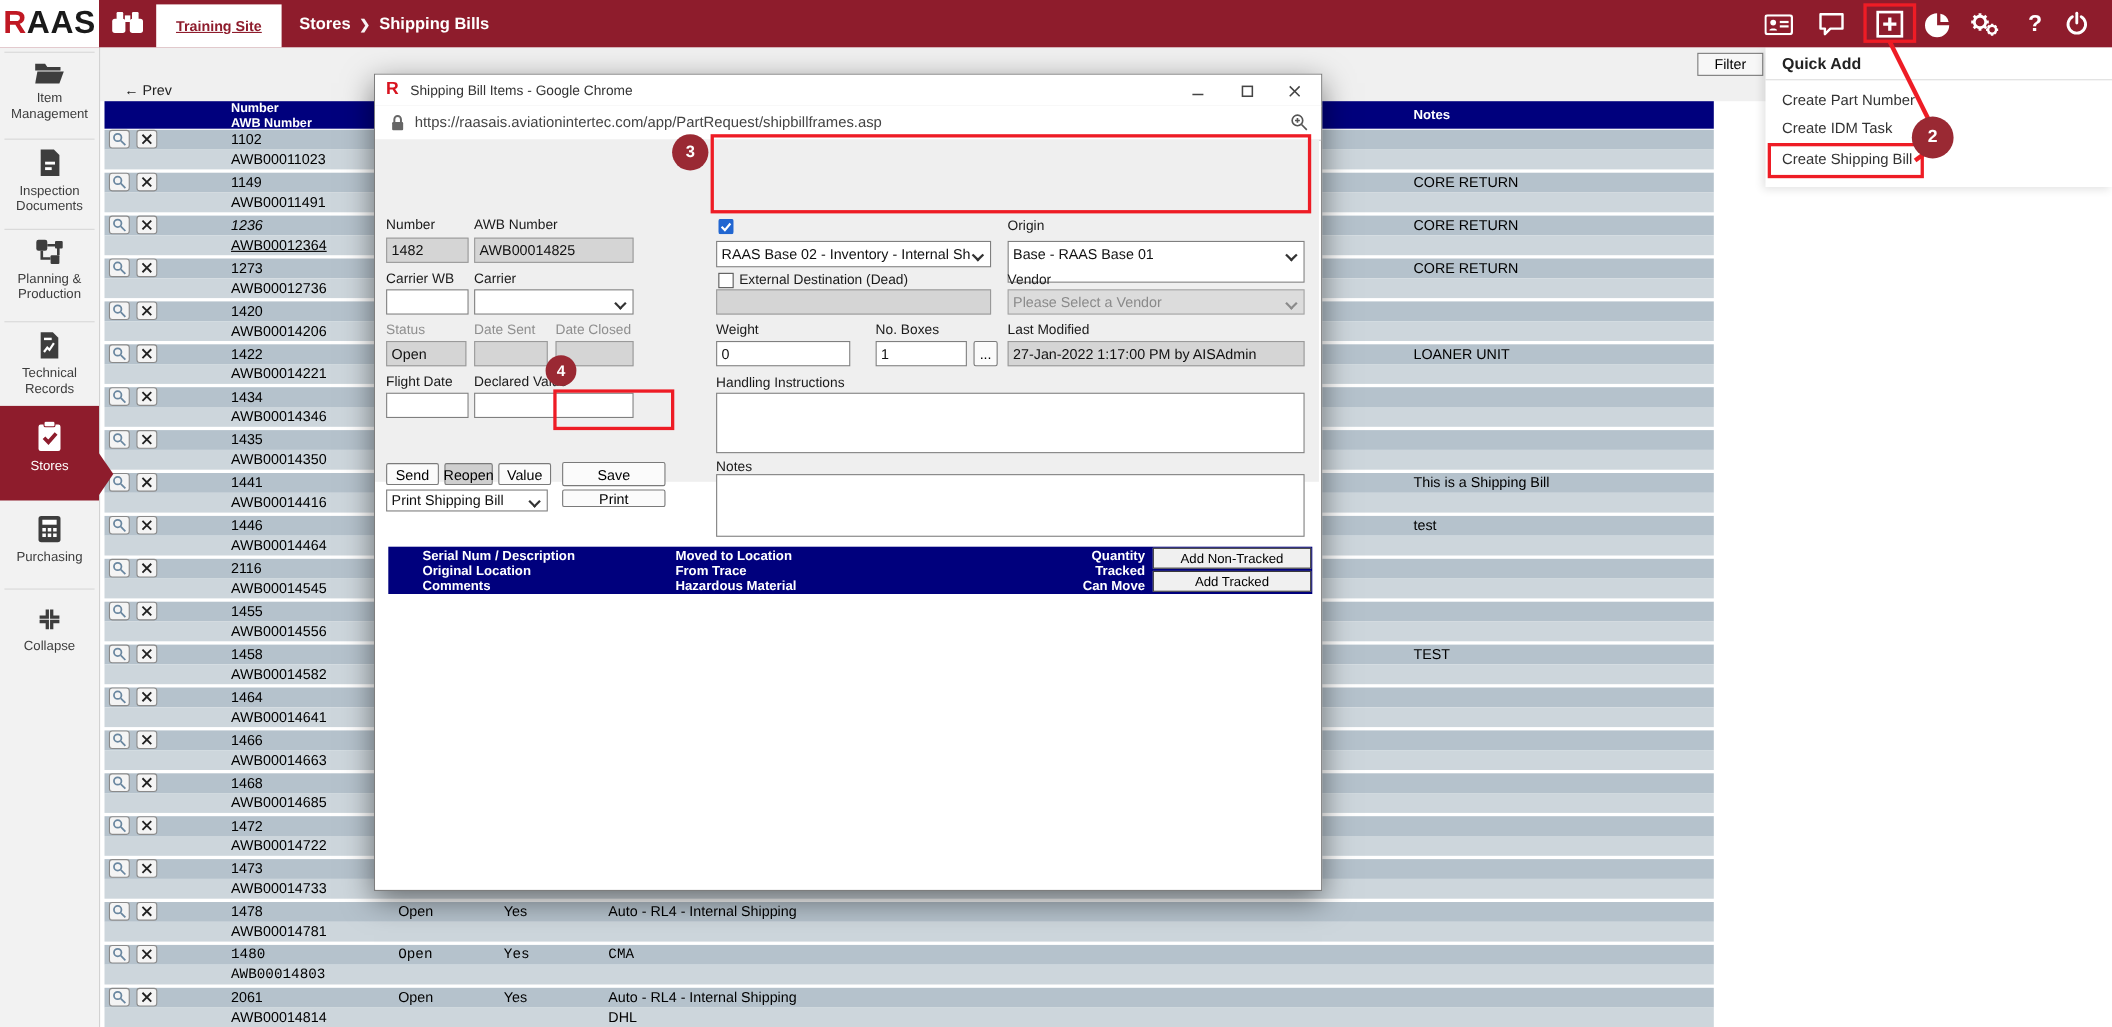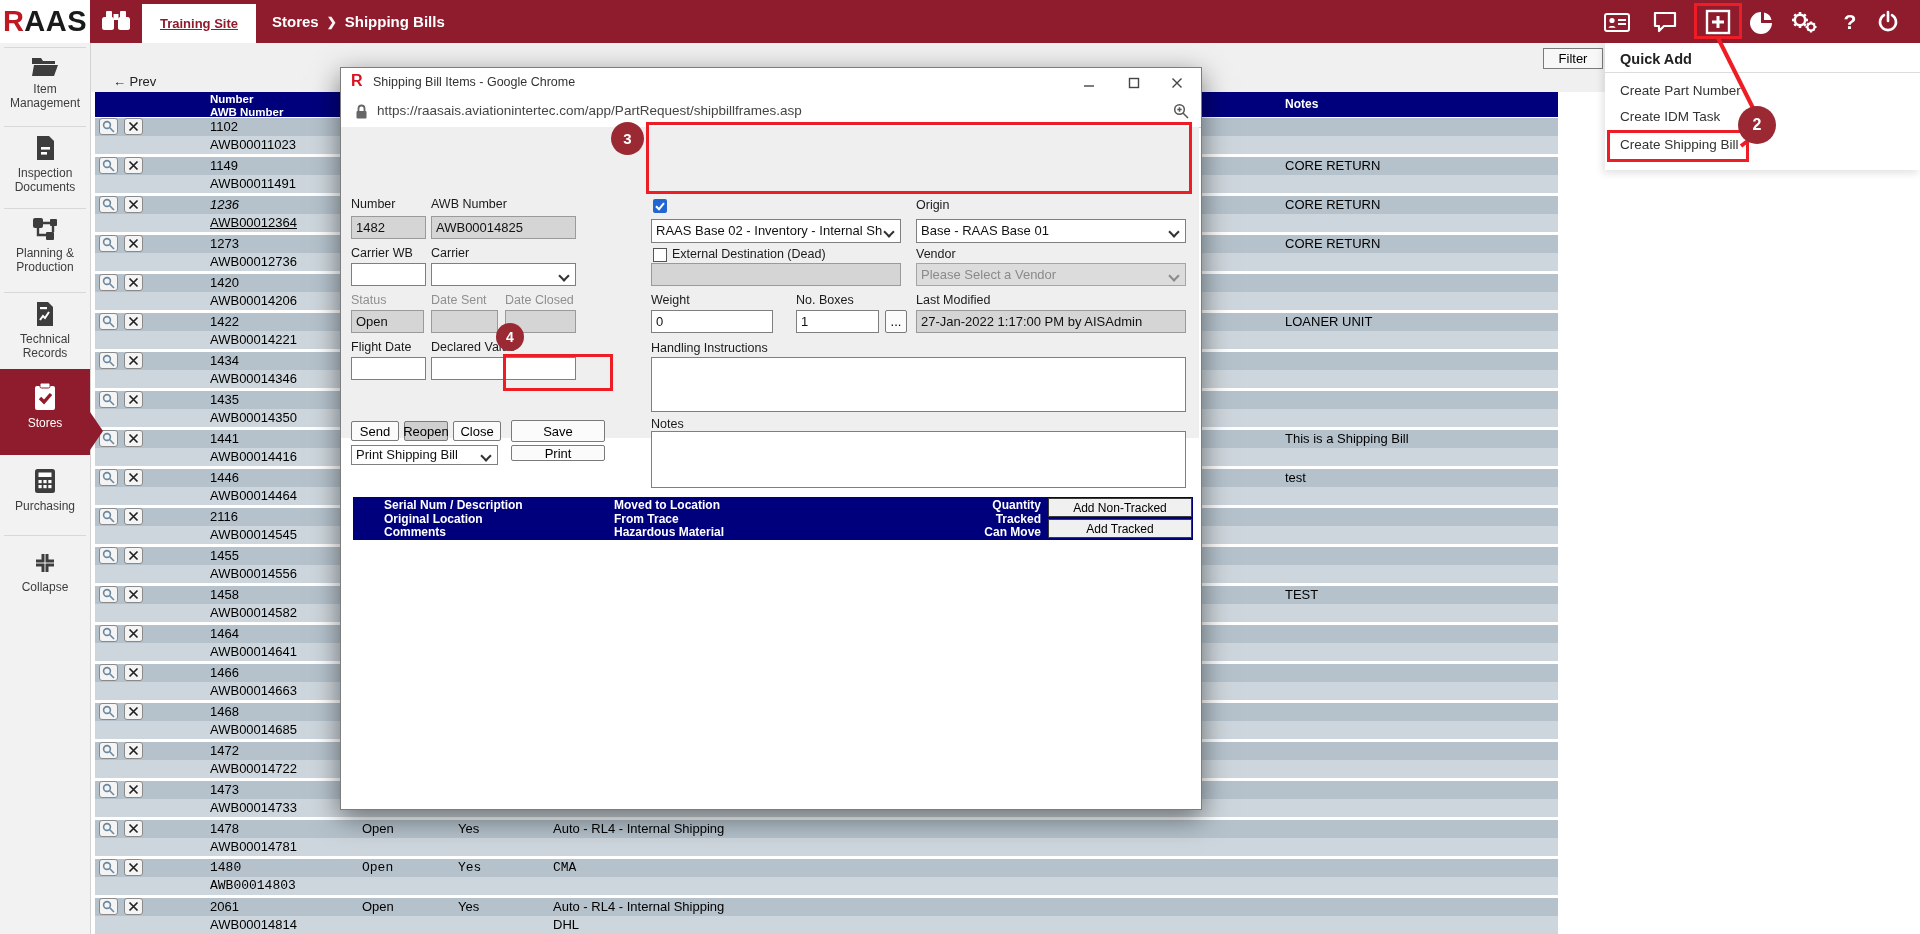--- a/index.html
+++ b/index.html
@@ -804,21 +804,21 @@
         <div class="fld" style="left:90px;top:230px;width:145px;height:23px;"></div>
 
         <span class="cb" style="left:312px;top:72px;"><svg width="14" height="14" viewBox="0 0 14 14">
               <rect width="14" height="14" rx="2" fill="#2166d1"></rect>
               <path d="M3 7.2 l3 3 5 -6" stroke="#fff" stroke-width="2" fill="none"></path>
             </svg></span>
         <span class="flabel" style="left:333px;top:71px;margin-top:31px;">Internal Shipping (Destination)</span>
         <div class="sel" style="left:310px;top:92px;width:250px;height:24px;"><span>RAAS Base 02 - Inventory - Internal Sh</span><span class="chev"></span></div>
 
         <span class="flabel" style="left:575px;top:71px;">Origin</span>
-        <div class="sel" style="left:575px;top:92px;width:270px;height:24px;"><span>Base - RAAS Base 01</span><span class="chev"></span></div>
+        <div class="sel" style="left:575px;top:92px;width:270px;height:38px;"><span>Base - RAAS Base 01</span><span class="chev"></span></div>
 
         <span class="cb un" style="left:312px;top:121px;"></span>
         <span class="flabel" style="left:331px;top:120px;">External Destination (Dead)</span>
         <div class="fld ro" style="left:310px;top:136px;width:250px;height:23px;"></div>
 
         <span class="flabel" style="left:575px;top:120px;">Vendor</span>
         <div class="sel gr" style="left:575px;top:136px;width:270px;height:23px;"><span>Please Select a Vendor</span><span class="chev"></span></div>
 
         <span class="flabel" style="left:310px;top:166px;">Weight</span>
         <div class="fld" style="left:310px;top:183px;width:122px;height:23px;">0</div>
@@ -828,21 +828,21 @@
         <span class="flabel" style="left:575px;top:166px;">Last Modified</span>
         <div class="fld ro" style="left:575px;top:183px;width:270px;height:23px;">27-Jan-2022 1:17:00 PM by AISAdmin</div>
 
         <span class="flabel" style="left:310px;top:214px;">Handling Instructions</span>
         <textarea class="ta" style="left: 310px; top: 230px; width: 535px; height: 55px;"></textarea>
         <span class="flabel" style="left:310px;top:290px;">Notes</span>
         <textarea class="ta" style="left: 310px; top: 304px; width: 535px; height: 57px;"></textarea>
 
         <button class="pbtn" style="left:10px;top:294px;width:48px;height:20px;">Send</button>
         <button class="pbtn pressed" style="left:63px;top:294px;width:44px;height:20px;">Reopen</button>
-        <button class="pbtn" style="left:112px;top:294px;width:48px;height:20px;">Close</button>
+        <button class="pbtn" style="left:112px;top:294px;width:48px;height:20px;">Value</button>
         <button class="pbtn" style="left:170px;top:293px;width:94px;height:22px;">Save</button>
         <div class="sel" style="left:10px;top:318px;width:147px;height:20px;line-height:18px;"><span>Print Shipping Bill</span><span class="chev" style="top:6px;"></span></div>
         <button class="pbtn" style="left:170px;top:318px;width:94px;height:16px;text-align:right;">Print</button>
       </div>
 
       <div id="items-head">
         <div class="ih-col" style="left:31px;">
           <div>Serial Num / Description</div>
           <div>Original Location</div>
           <div>Comments</div>

